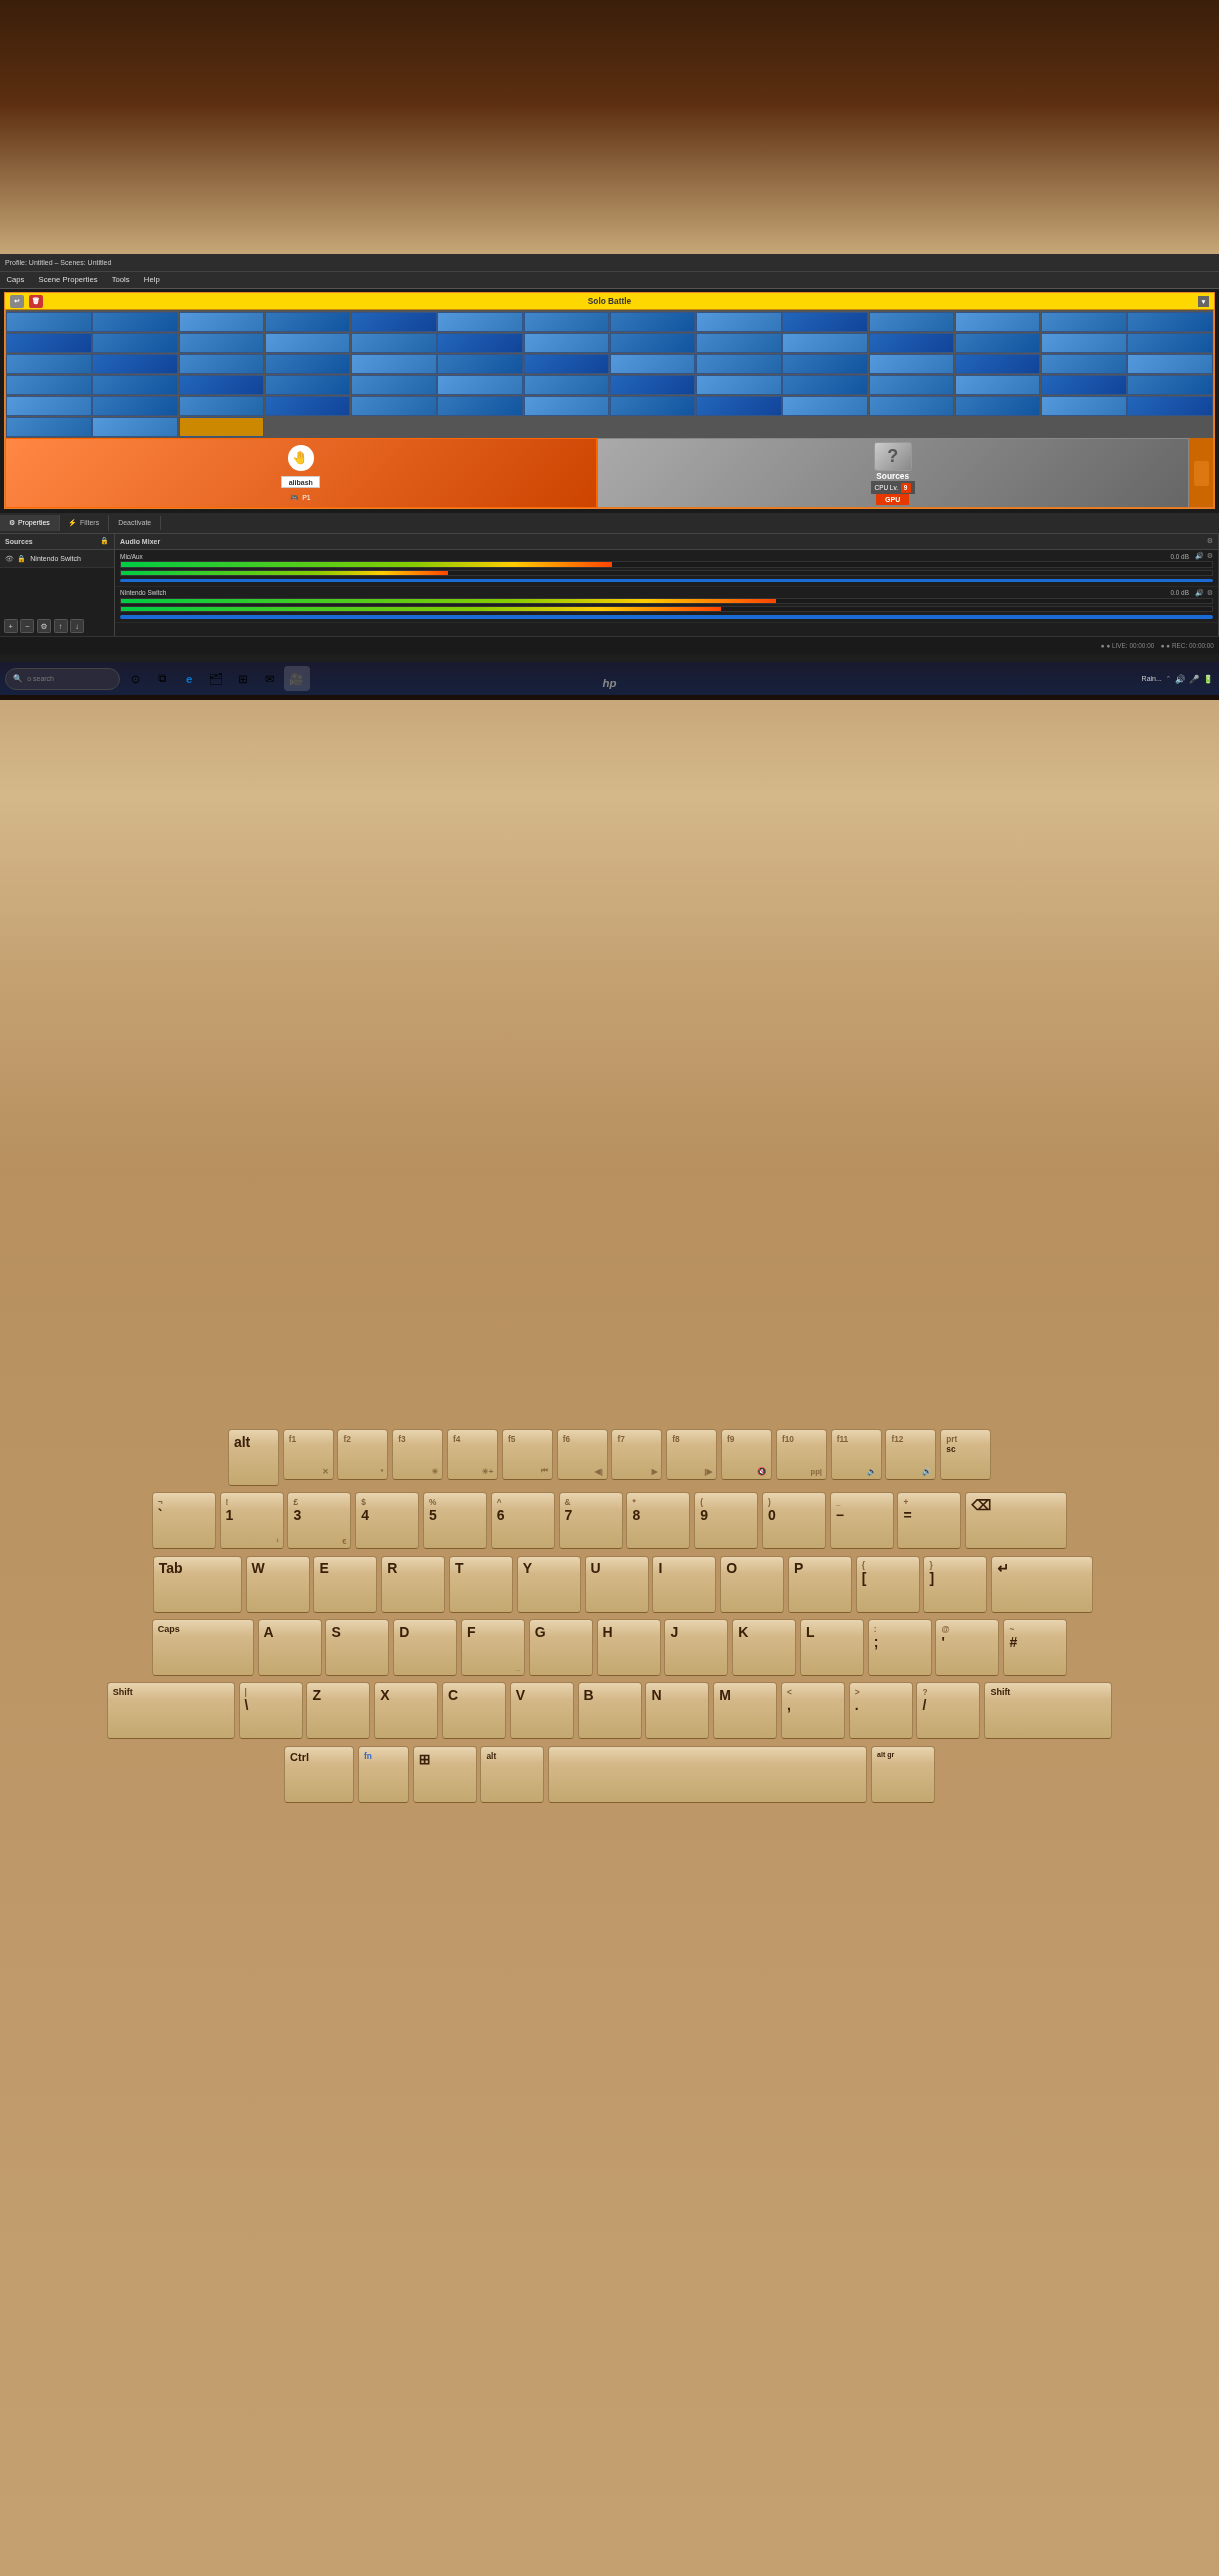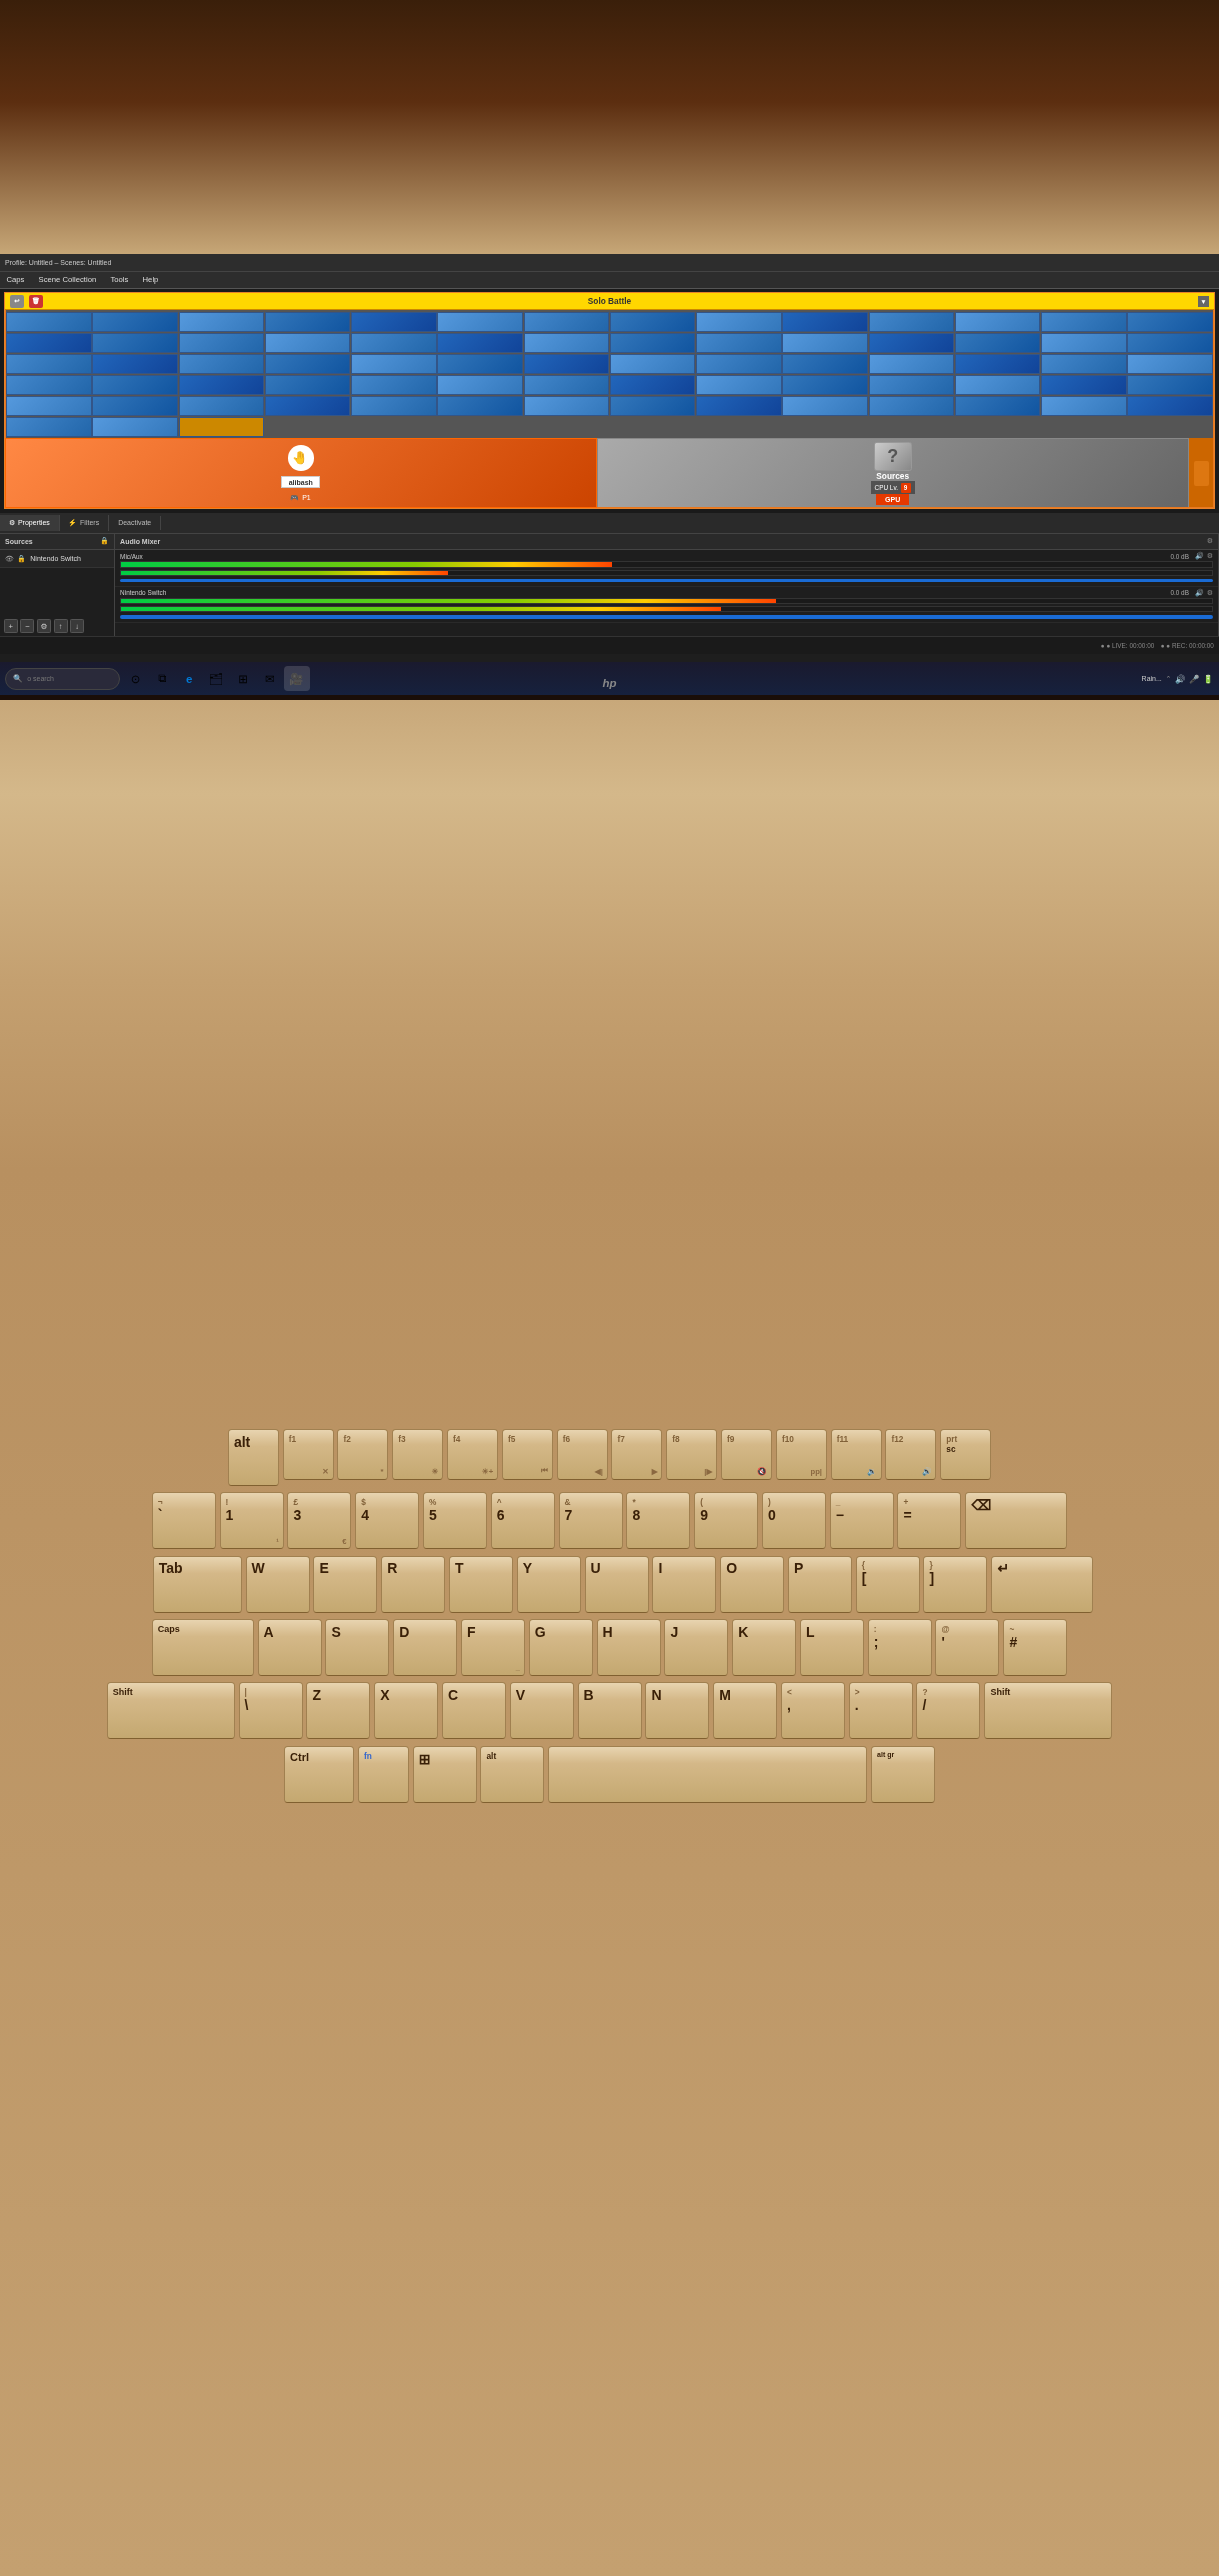--- a/index.html
+++ b/index.html
@@ -612,21 +612,21 @@
 <div class="top-bg"></div>
 
 <div class="obs-window">
 
   <div class="title-bar">
     <span class="title-bar-text">Profile: Untitled – Scenes: Untitled</span>
   </div>
 
   <div class="menu-bar">
     <span class="menu-item">Caps</span>
-    <span class="menu-item">Scene Collection</span>
+    <span class="menu-item">Scene Properties</span>
     <span class="menu-item">Tools</span>
     <span class="menu-item">Help</span>
   </div>
 
   <div class="preview-area">
     <div class="game-preview" style="position:relative;">
       <div class="preview-border"></div>
       <div class="smash-preview-container">
 
         <div class="smash-top-bar">

